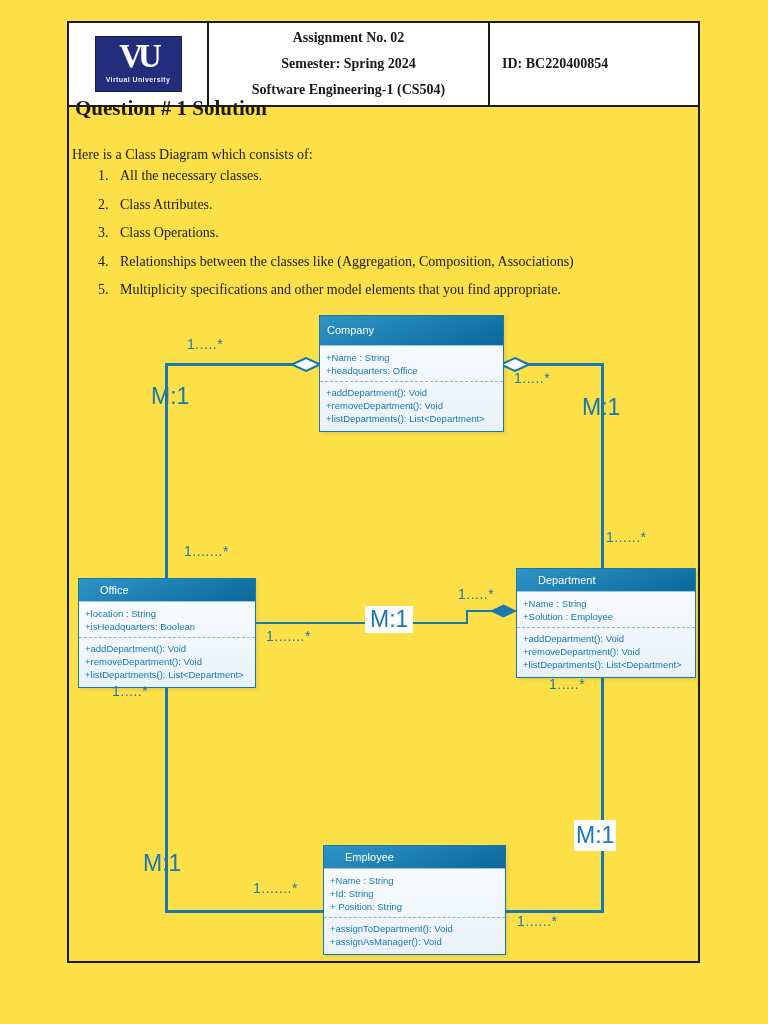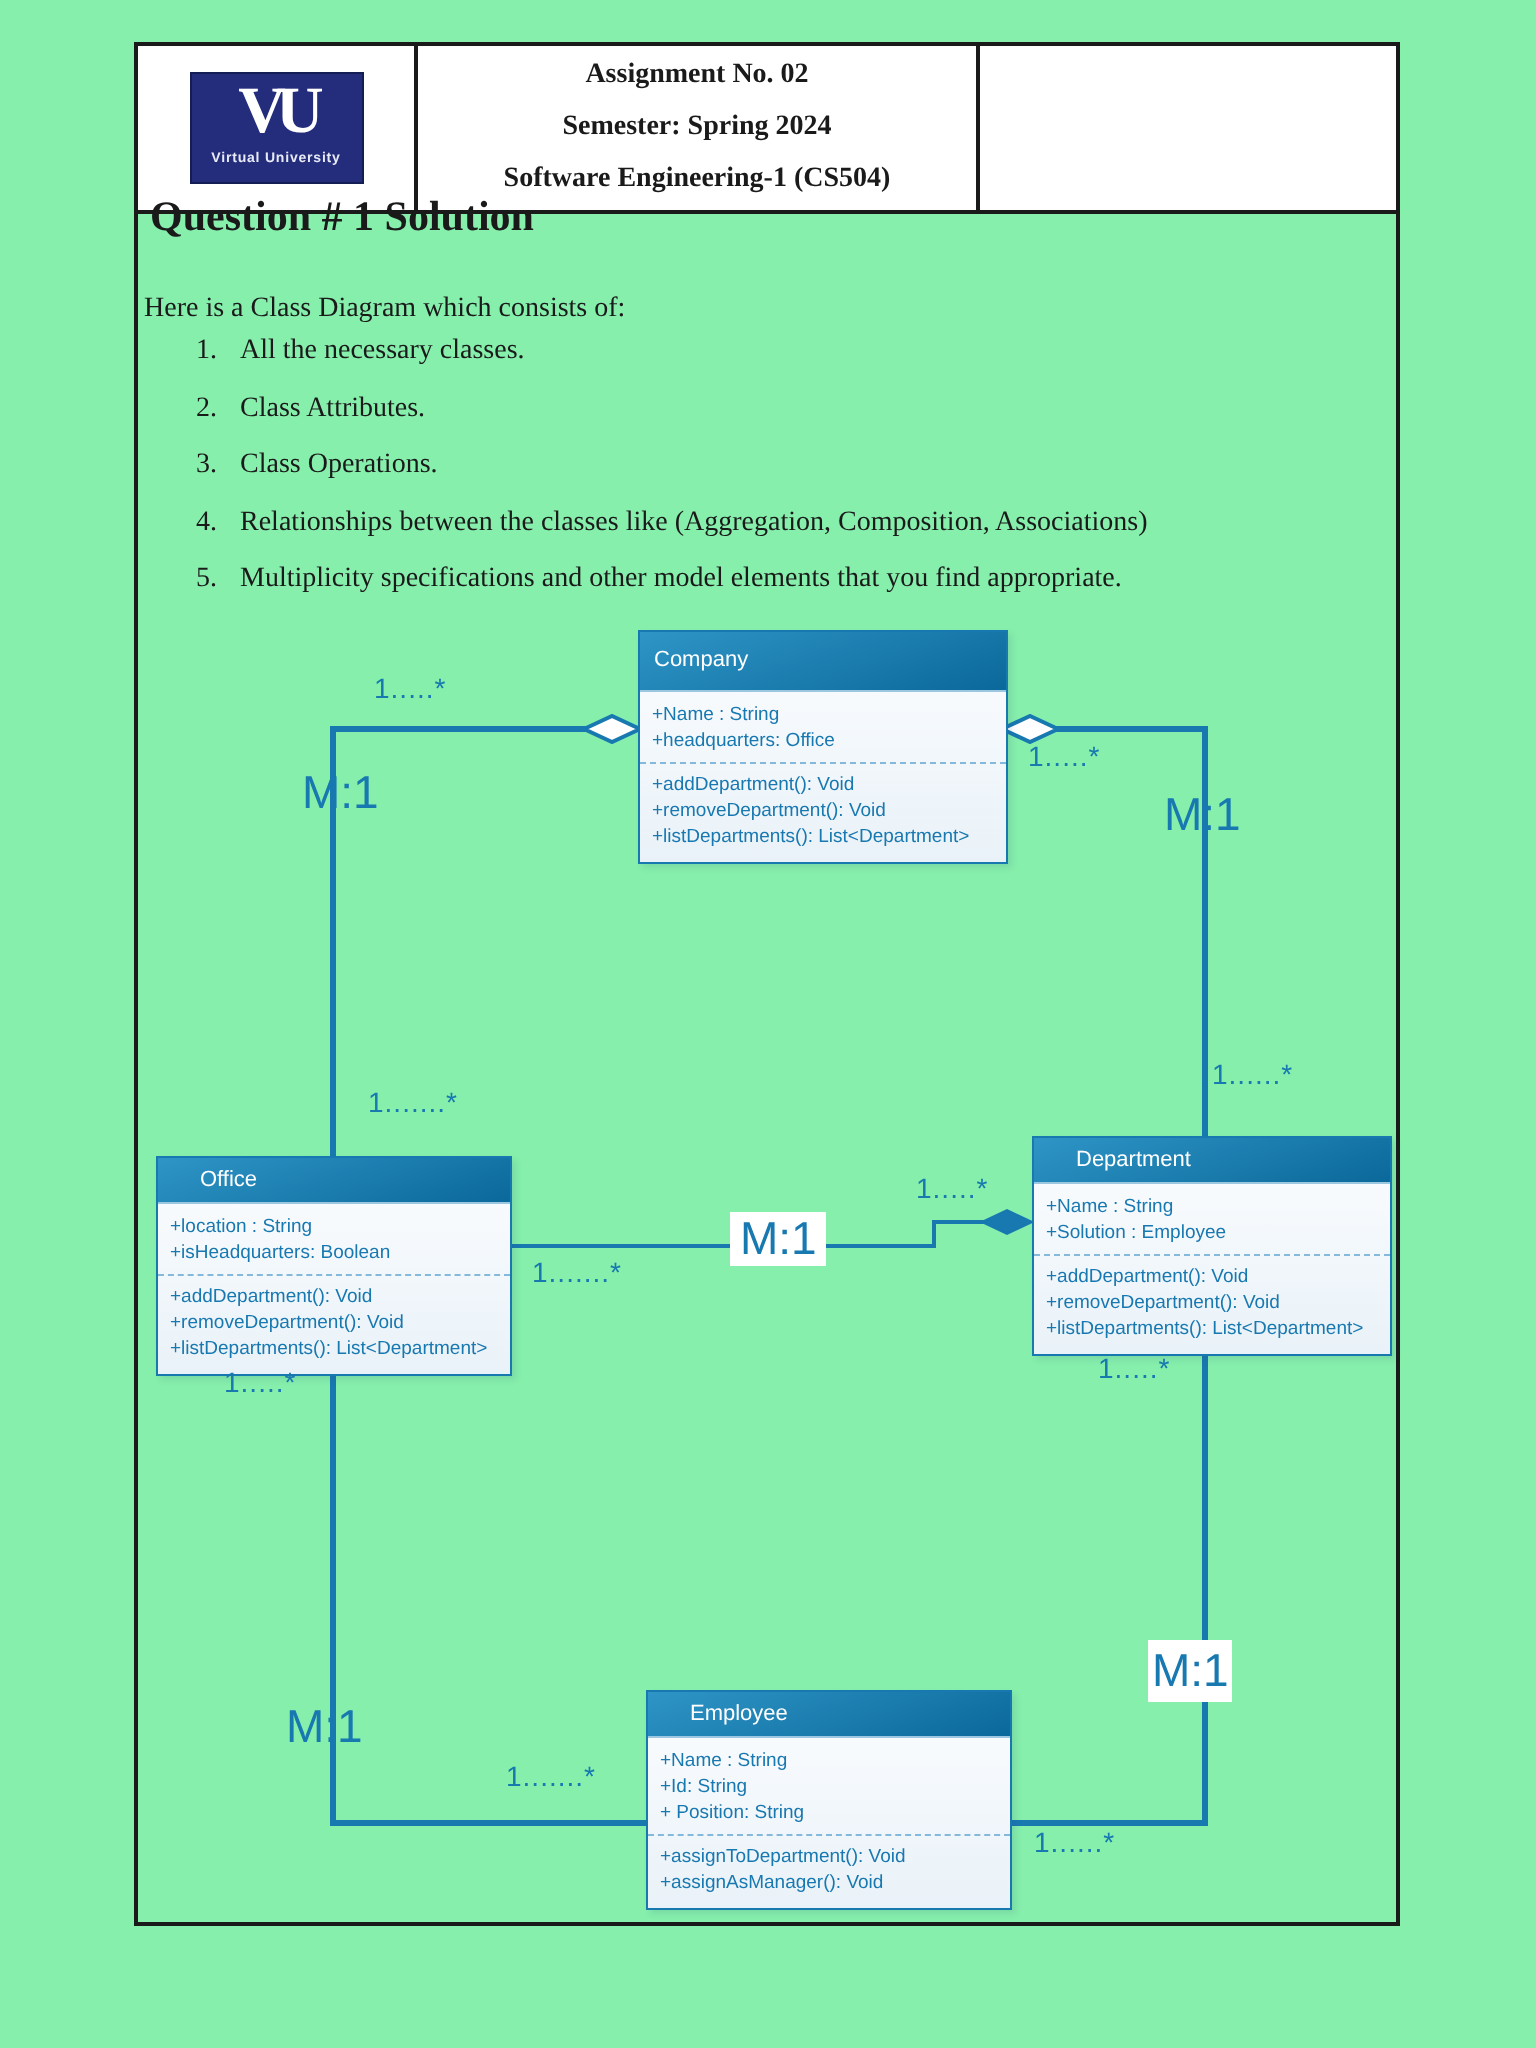--- a/index.html
+++ b/index.html
@@ -1,16 +1,16 @@
 <!DOCTYPE html>
 <html><head>
 <meta charset="utf-8">
 <style>
   html,body{margin:0;padding:0;background:#fff;}
-  #canvas{position:relative;width:768px;height:1024px;background:#86efac;overflow:hidden;
+  #canvas{position:relative;width:768px;height:1024px;background:#fde047;overflow:hidden;
           font-family:"Liberation Serif",serif;color:#1a1a1a;}
 
   
   .page-border{position:absolute;left:67px;top:21px;width:629px;height:938px;border:2px solid #1a1a1a;}
   .header-table{position:absolute;left:69px;top:23px;width:629px;height:82px;border-bottom:2px solid #1a1a1a;display:flex;background:#fff;}
   .hcell-logo{width:138px;border-right:2px solid #1a1a1a;display:flex;align-items:center;justify-content:center;}
   .hcell-center{width:279px;border-right:2px solid #1a1a1a;display:flex;flex-direction:column;justify-content:space-between;text-align:center;font-weight:bold;font-size:14px;padding:7px 0;}
   .hcell-id{flex:1;display:flex;align-items:center;padding-left:12px;font-weight:bold;font-size:14px;}
   .vu-logo{width:85px;height:54px;background:#232d7c;color:#fff;text-align:center;display:flex;flex-direction:column;justify-content:flex-start;border:1px solid #151d55;}
   .vu-acronym{font-family:"Liberation Serif",serif;font-size:33px;line-height:36px;font-weight:bold;letter-spacing:-5px;margin-top:1px;}
@@ -84,20 +84,23 @@
       <div class="vu-logo">
         <div class="vu-acronym">VU</div>
         <div class="vu-caption">Virtual University</div>
       </div>
     </div>
     <div class="hcell-center">
       <div>Assignment No. 02</div>
       <div>Semester: Spring 2024</div>
       <div>Software Engineering-1 (CS504)</div>
     </div>
+    <div class="hcell-id">
+      <span>ID: BC220400854</span>
+    </div>
   </div>
 
   <div class="q-title">Question # 1 Solution</div>
   <div class="q-intro">Here is a Class Diagram which consists of:</div>
   <ol class="q-list">
       <li>All the necessary classes.</li>
       <li>Class Attributes.</li>
       <li>Class Operations.</li>
       <li>Relationships between the classes like (Aggregation, Composition, Associations)</li>
       <li>Multiplicity specifications and other model elements that you find appropriate.</li>

